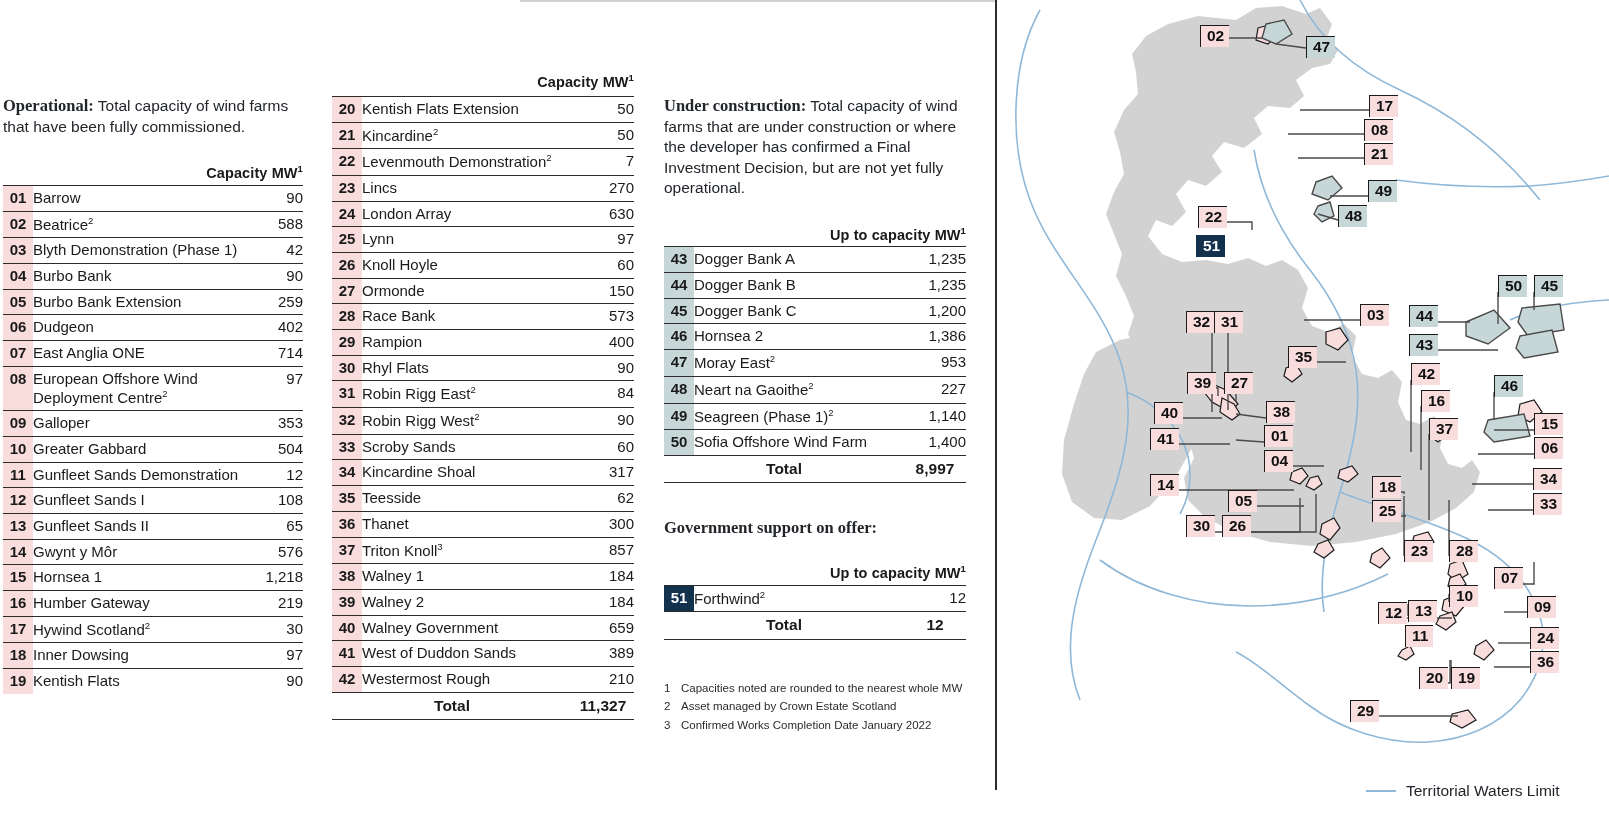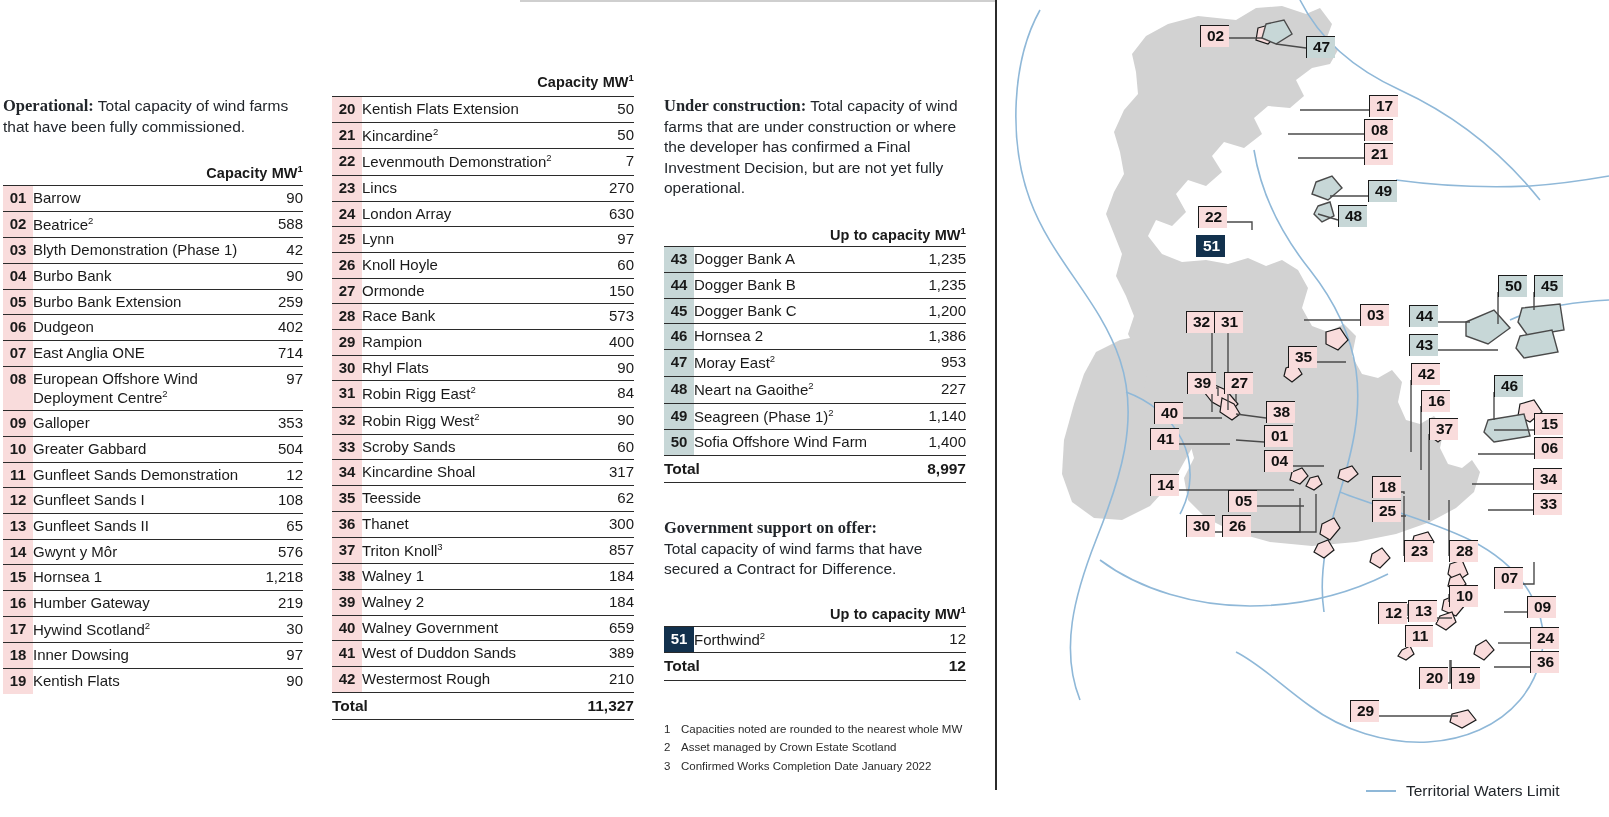--- a/index.html
+++ b/index.html
@@ -32,21 +32,21 @@
   }
   td.nm { padding-left: 9px; padding-right: 6px; }
   td.nm sup { font-size: 9.5px; }
   td.val { text-align: right; width: 62px; white-space: nowrap; }
 
   .pink td.num  { background: #f9dcdc; }
   .steel td.num { background: #c7d7d7; }
   .navy td.num  { background: #12314d; color: #ffffff; }
 
   tr.total { border-top: 1.6px solid #2b2b2b; border-bottom: 1.6px solid #2b2b2b; }
-  tr.total td { font-weight: 700; font-size: 15.5px; padding-top: 4px; padding-bottom: 4px; }
+  tr.total td { font-weight: 700; font-size: 15.5px; padding-top: 4px; padding-bottom: 4px; text-align: center; }
   tr.total td.lbl { padding-left: 0; }
 
   
   #col1 { position: absolute; left: 3px;   top: 95px;  width: 300px; }
   #col2 { position: absolute; left: 332px; top: 72px;  width: 302px; }
   #col3 { position: absolute; left: 664px; top: 95px;  width: 302px; }
 
   #col2 .cap-head { padding-bottom: 6px; }
 
   .sec-gap { height: 34px; }
@@ -379,21 +379,21 @@
           <tr class="total">
             <td class="lbl" colspan="2">Total</td>
             <td class="val">8,997</td>
           </tr>
         </tbody>
     </table>
 
     <div class="sec-gap"></div>
 
     <p class="intro">
-      <b>Government support on offer:</b><br><span> Total capacity of wind farms that have secured a Contract for Difference.</span>
+      <b>Government support on offer:</b><br>
     </p>
     <div style="height:24px"></div>
     <div class="cap-head">
       <span>Up to capacity MW</span><sup>1</sup>
     </div>
     <table class="wf">
       <tbody id="tb-gs">
           <tr class="navy first">
             <td class="num">51</td>
             <td class="nm">Forthwind<sup>2</sup></td>

